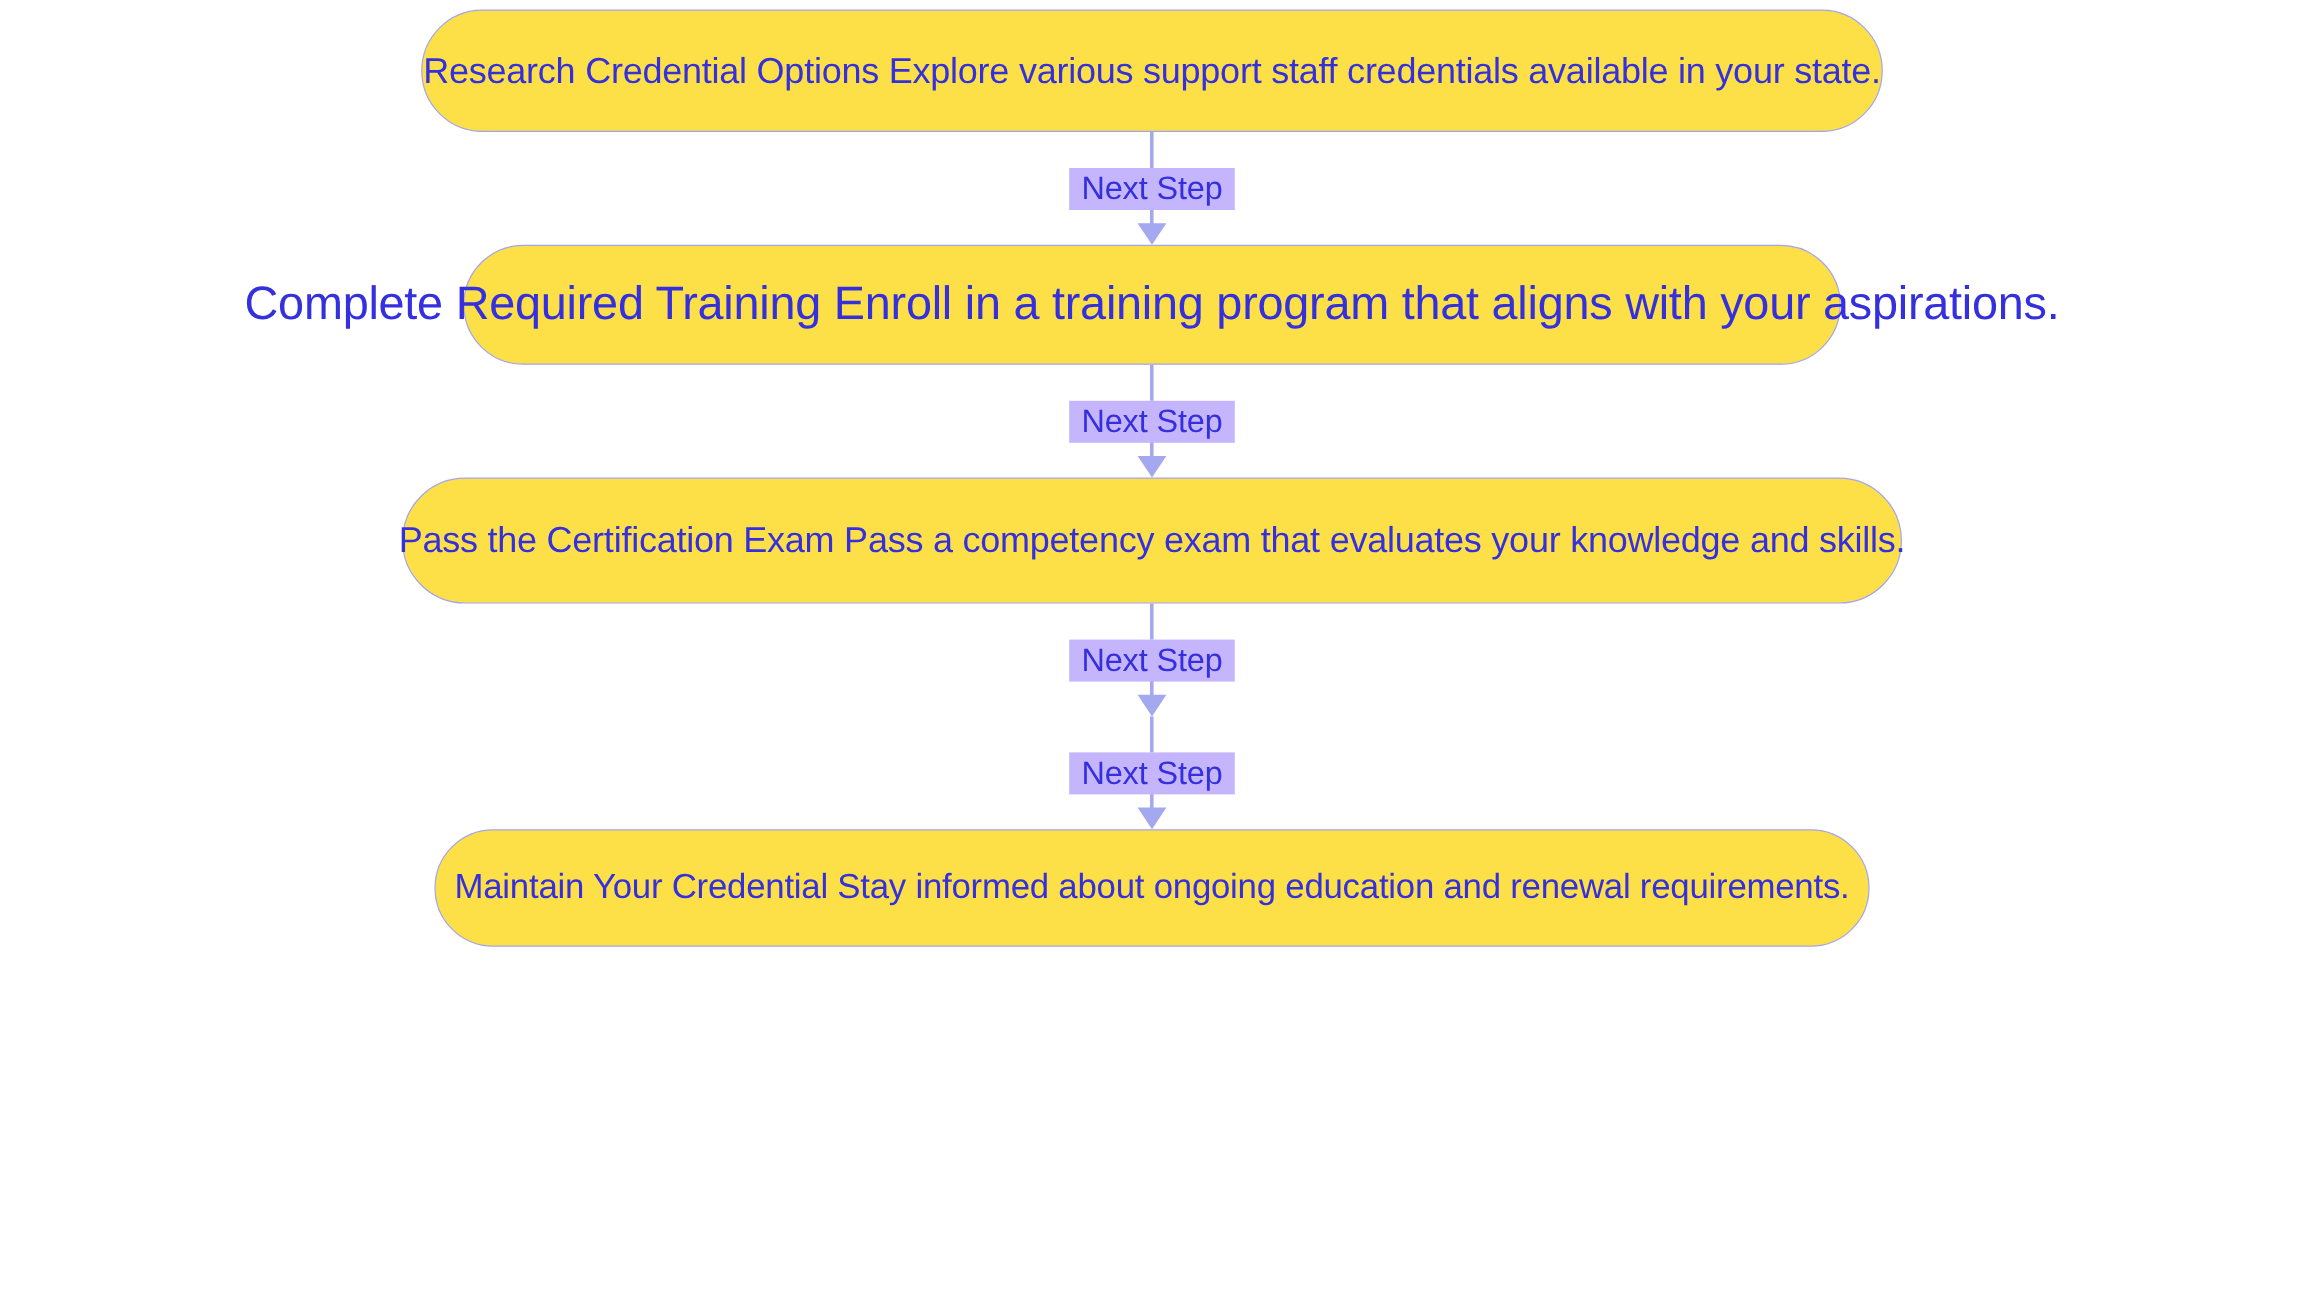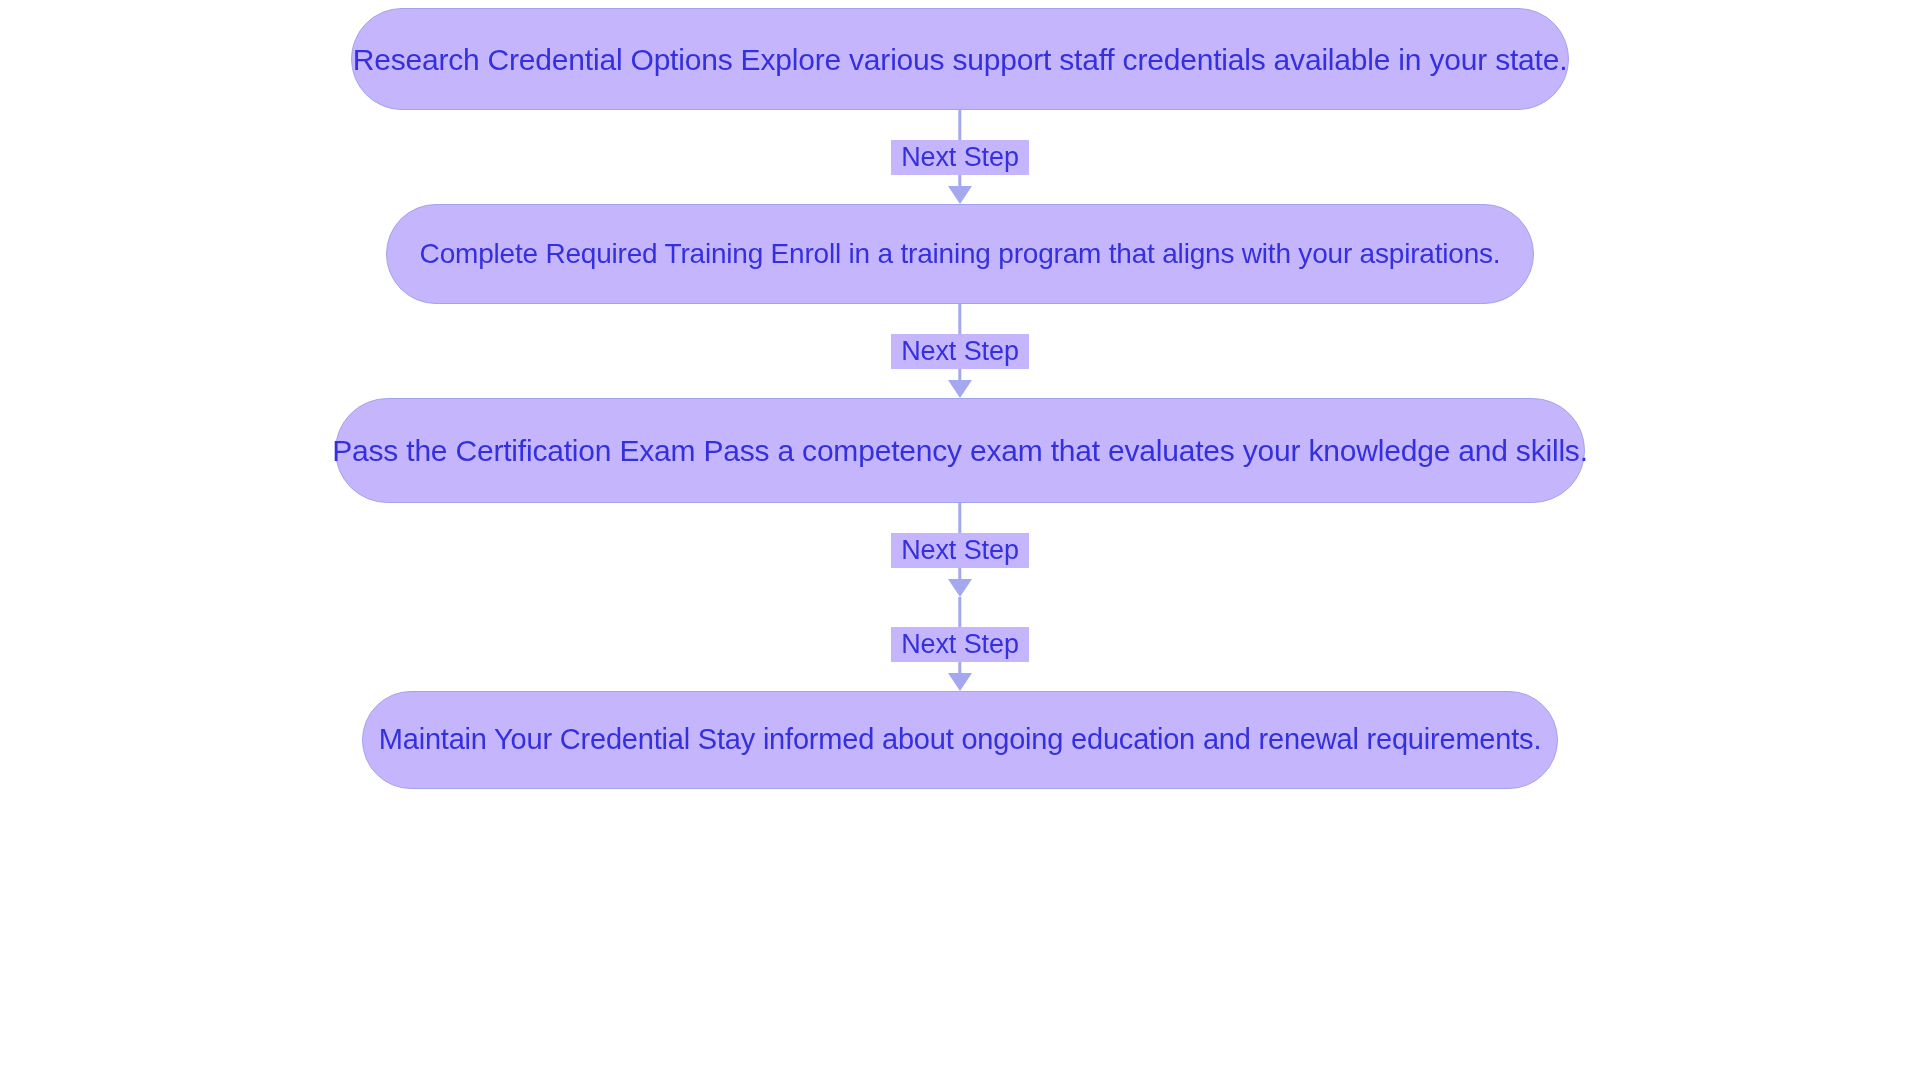--- a/index.html
+++ b/index.html
@@ -21,40 +21,40 @@
     display: flex;
     flex-direction: column;
     align-items: center;
     justify-content: flex-start;
     box-sizing: border-box;
     padding-top: 8px;
   }
 
   .node {
     box-sizing: border-box;
-    background: #c4b5fd;
+    background: #fde047;
     border: 1.6px solid #a3a4ee;
     border-radius: 999px;
     color: #3530dd;
     display: flex;
     align-items: center;
     justify-content: center;
     text-align: center;
     white-space: nowrap;
     letter-spacing: -0.2px;
   }
 
   .node-label {
     padding: 0 46px;
     line-height: 1.1;
   }
 
   
   .node-0 { width: 1218px; height: 102px; font-size: 30px; }
-  .node-1 { width: 1148px; height: 100px; font-size: 28px; }
+  .node-1 { width: 1148px; height: 100px; font-size: 39px; }
   .node-2 { width: 1250px; height: 105px; font-size: 30px; }
   .node-3 { width: 1022px; height: 98px; font-size: 29px; }
   .node-4 { width: 1196px; height: 98px; font-size: 29px; }
 
   .connector {
     position: relative;
     width: 300px;
     height: 94px;
     display: flex;
     align-items: center;

